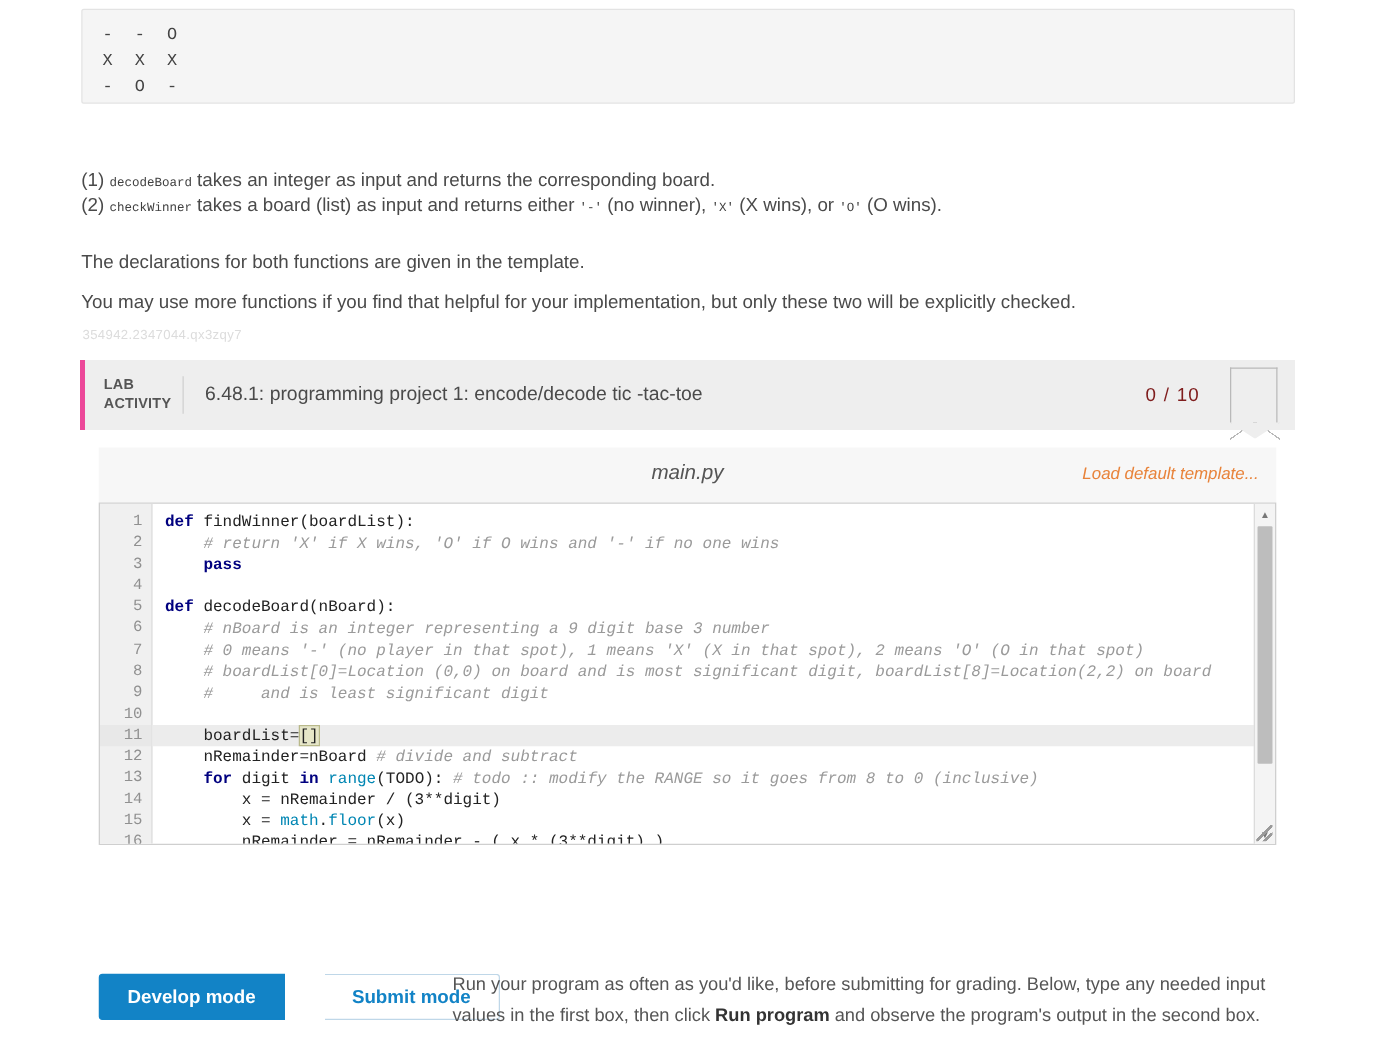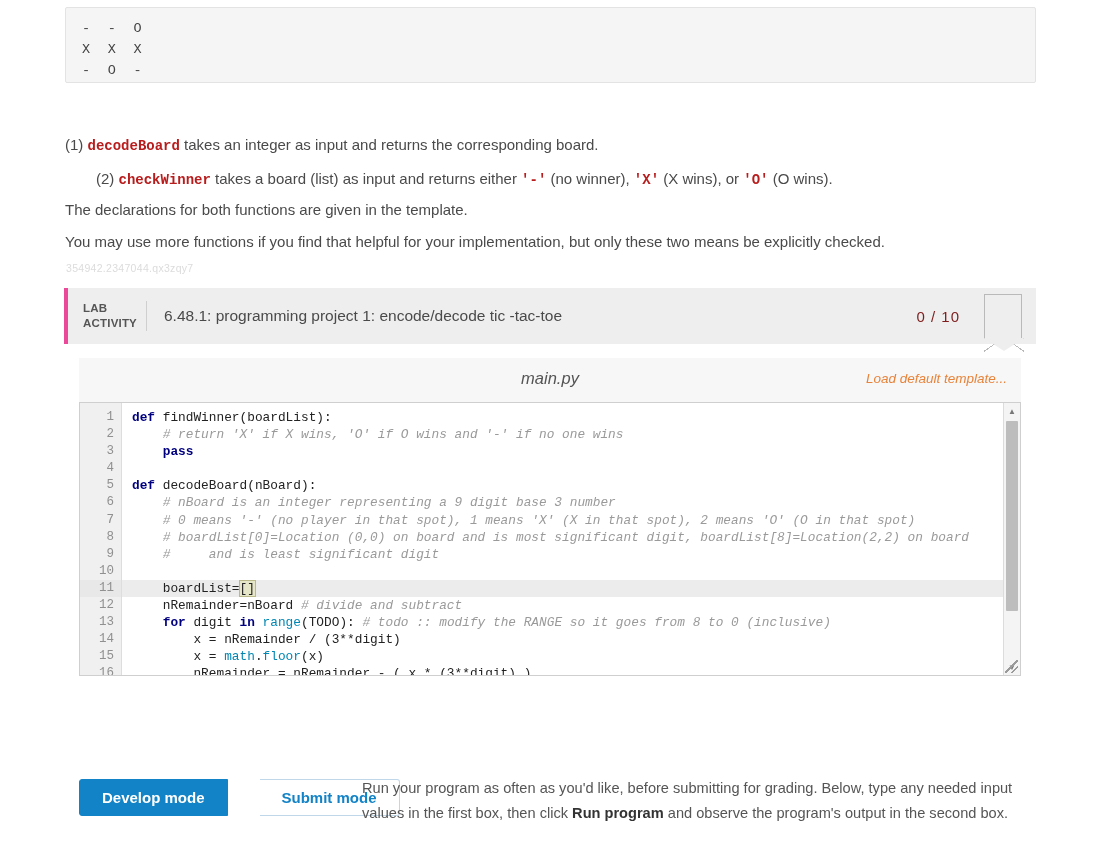--- a/index.html
+++ b/index.html
@@ -24,25 +24,25 @@
   }
   .sample-block div { white-space: pre; }
 
   
   .para {
     position: absolute; left: 65px; width: 960px;
     font-size: 15px; line-height: 21px; color: #4a4a4a;
   }
   .para code, code.inl {
     font-family: "Liberation Mono", monospace;
-    font-size: 14px; color: #b91c1c; font-weight: bold;
+    font-size: 10px; color: #404040; font-weight: normal;
   }
   .p1 { top: 102px; }
   .p2 { top: 134px; }
-  .p3 { top: 168px; margin-left: 31px; }
+  .p3 { top: 154px; }
   .p4 { top: 199px; }
   .p5 { top: 231px; }
 
   .dim-id {
     position: absolute; left: 66px; top: 262px;
     font-size: 10.5px; color: #dcdcdc; letter-spacing: .3px;
   }
 
   
   .lab-card {
@@ -179,21 +179,21 @@
     <div>X  X  X</div>
     <div>-  O  -</div>
   </div>
 
 
   <div class="para p2"><span>(1) </span><code class="inl">decodeBoard</code><span> takes an integer as input and returns the corresponding board.</span></div>
 
   <div class="para p3"><span>(2) </span><code class="inl">checkWinner</code><span> takes a board (list) as input and returns either </span><code class="inl">'-'</code><span> (no winner), </span><code class="inl">'X'</code><span> (X wins), or </span><code class="inl">'O'</code><span> (O wins).</span></div>
 
   <div class="para p4">The declarations for both functions are given in the template.</div>
-  <div class="para p5">You may use more functions if you find that helpful for your implementation, but only these two means be explicitly checked.</div>
+  <div class="para p5">You may use more functions if you find that helpful for your implementation, but only these two will be explicitly checked.</div>
 
   <div class="dim-id">354942.2347044.qx3zqy7</div>
 
   <div class="lab-card">
 
     <div class="lab-header">
       <div class="lab-badge-text">
         <div>LAB</div>
         <div>ACTIVITY</div>
       </div>

